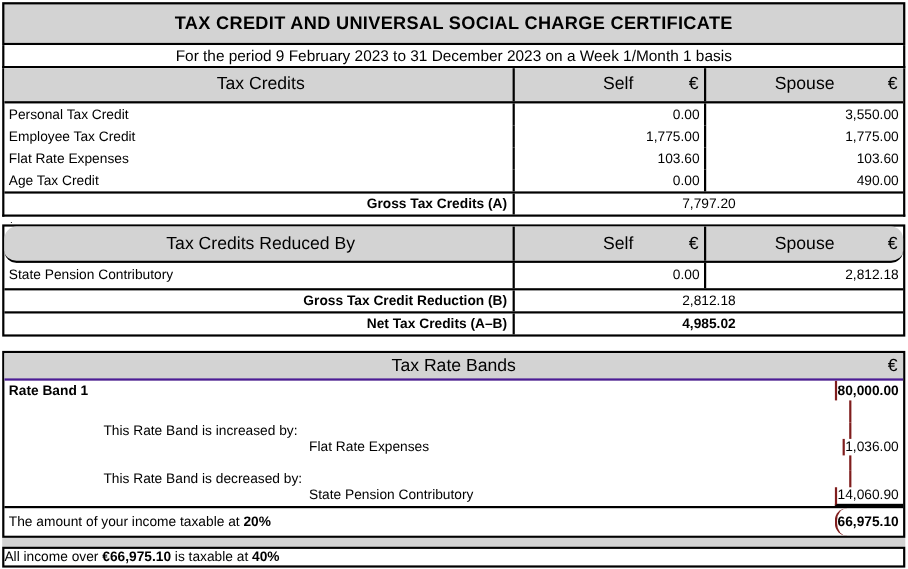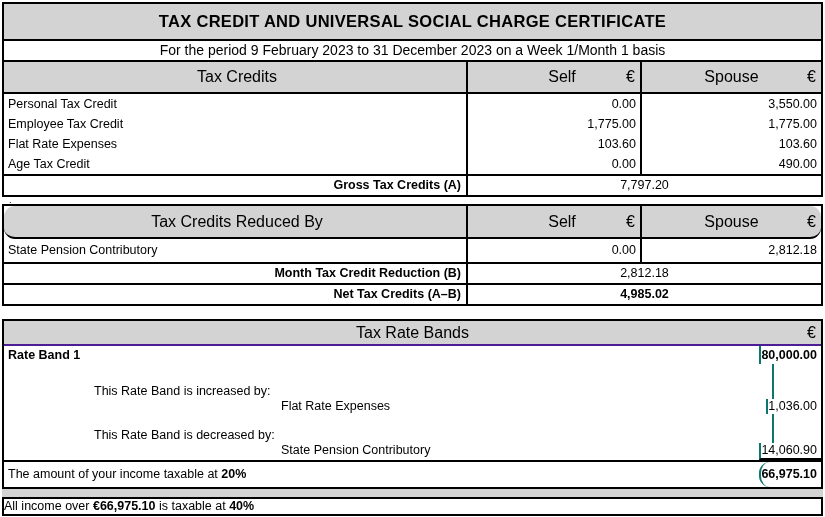--- a/index.html
+++ b/index.html
@@ -71,21 +71,21 @@
   
   .t3 .thead3 {
     background: #d3d3d3;
     border-bottom: 2px solid #4c1d95;
     height: 25px; line-height: 23px;
     text-align: center; font-size: 16px;
     position: relative;
   }
   .t3row { display: flex; font-size: 12.5px; }
   .label3 { width: 768px; padding-left: 4px; }
-  .value3 { flex: 1; border-left: 2px solid #0f766e; text-align: right; padding-right: 4px; }
+  .value3 { flex: 1; border-left: 2px solid #7f1d1d; text-align: right; padding-right: 4px; }
   .r-band   { height: 18px; line-height: 18px; font-weight: bold; }
   .r-spacer1 { height: 20px; }
   .r-sub    { height: 15px; line-height: 15px; }
   .r-spacer2 { height: 14px; }
   .r-decitem { height: 17px; line-height: 15px; }
   .r-decitem .value3 { border-bottom: 2px solid #000; }
   .indent-1 { padding-left: 90px; }
   .indent-2 { padding-left: 277px; }
   .r-taxable { border-top: 2px solid #000; height: 27px; line-height: 25px; }
   .r-taxable .value3 { font-weight: bold; border-radius: 11px; }
@@ -153,21 +153,21 @@
         <span class="colname">Spouse</span>
         <span class="euro-right">€</span>
       </div>
     </div>
     <div class="trow">
       <div class="label-col">State Pension Contributory</div>
       <div class="self-col num">0.00</div>
       <div class="spouse-col num">2,812.18</div>
     </div>
     <div class="total-row">
-      <div class="label-col total-label">Month Tax Credit Reduction (B)</div>
+      <div class="label-col total-label">Gross Tax Credit Reduction (B)</div>
       <div class="merged">2,812.18</div>
     </div>
     <div class="total-row">
       <div class="label-col total-label">Net Tax Credits (A–B)</div>
       <div class="merged bold">4,985.02</div>
     </div>
   </div>
 
   <div class="gap-plain"></div>
 

